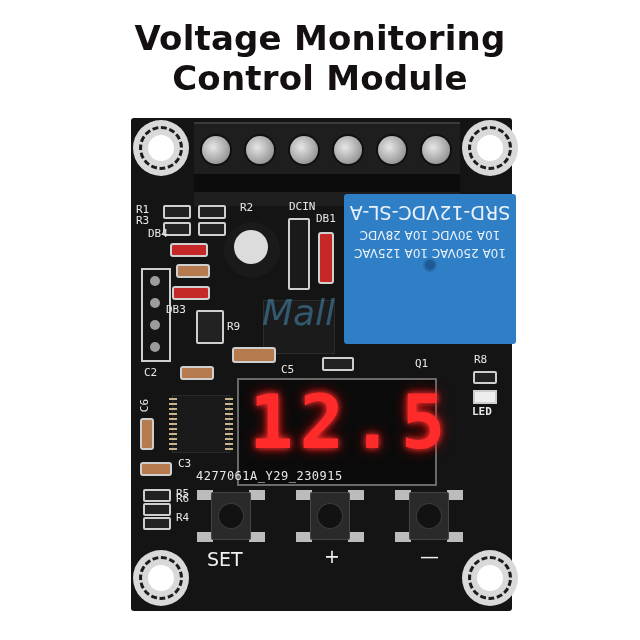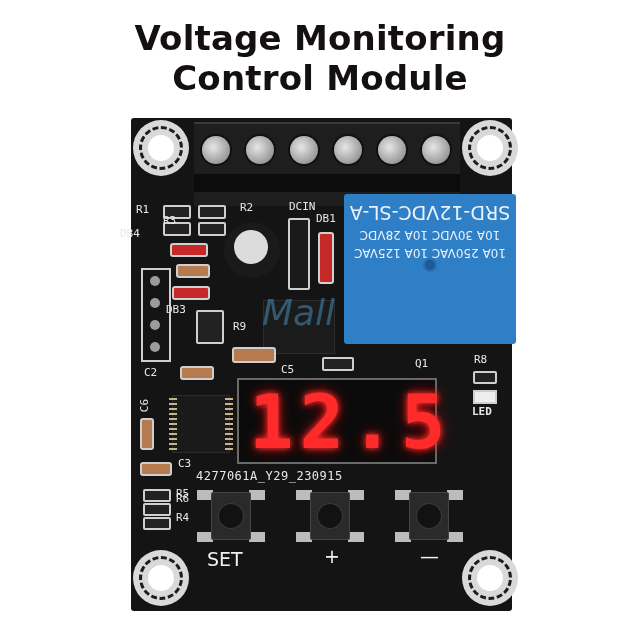--- a/index.html
+++ b/index.html
@@ -18,21 +18,21 @@
   .mount .hole { position:absolute; left:15px; top:15px; width:26px; height:26px; border-radius:50%; background:#ffffff; }
 
   .terminal { position:absolute; left:194px; top:122px; width:266px; height:82px; background:#1e1e1e; border-top:2px solid #3a3a3a; }
   .term-line { position:absolute; left:0; top:50px; width:266px; height:18px; background:#0c0c0c; }
   .screw { position:absolute; top:12px; width:28px; height:28px; border-radius:50%; background:radial-gradient(circle at 40% 40%, #e6e6e6, #9a9a9a 70%, #555 100%); box-shadow:0 0 0 2px #101010; }
 
   .relay { position:absolute; left:344px; top:194px; width:172px; height:150px; background:#2f7fc6; border-radius:3px; }
   .relay-text { position:absolute; left:0; width:172px; text-align:center; color:#e9f1fb; font-family:"DejaVu Sans", sans-serif; transform:rotate(180deg); white-space:nowrap; }
   .relay-dot { position:absolute; left:81px; top:66px; width:10px; height:10px; border-radius:50%; background:#1e5a95; box-shadow:0 0 0 2px #2a6fb0; }
 
-  .display { position:absolute; left:237px; top:378px; width:200px; height:86px; background:#0b0b0b; border:2px solid #6a6a6a; box-sizing:border-box; }
+  .display { position:absolute; left:237px; top:378px; width:200px; height:108px; background:#0b0b0b; border:2px solid #6a6a6a; box-sizing:border-box; }
   .digits { position:absolute; left:10px; top:4px; font-family:"DejaVu Sans Mono", monospace; font-size:74px; font-weight:bold; color:#ff2a2a; letter-spacing:6px; line-height:76px;
     text-shadow:0 0 6px #ff3b3b, 0 0 14px #c00000; }
 
   .btn { position:absolute; width:60px; height:56px; }
   .btn .pad { position:absolute; width:16px; height:10px; background:#bcbcbc; }
   .btn .body { position:absolute; left:10px; top:2px; width:40px; height:48px; background:#2a2a2a; border-radius:3px; box-shadow:inset 0 0 0 1px #444; }
   .btn .cap { position:absolute; left:8px; top:12px; width:24px; height:24px; border-radius:50%; background:#121212; box-shadow:0 0 0 1px #3a3a3a; }
 
   .chip { position:absolute; left:172px; top:395px; width:56px; height:56px; background:#1a1a1a; border:1px solid #2b2b2b; }
   .pins { position:absolute; width:8px; top:2px; height:52px; background:repeating-linear-gradient(#c8b48c 0 2px, transparent 2px 5px); }
@@ -121,27 +121,27 @@
 <div class="res" style="left:473px;top:371px;width:20px;height:9px;"></div>
 <div class="led"></div>
 
 <div class="display">
   <div class="digits">12.5</div>
 </div>
 
 <div class="watermark">Mall</div>
 
 <span class="silk" style="left:136px;top:204px;">R1</span>
-<span class="silk" style="left:136px;top:215px;margin-left:27px;">R3</span>
-<span class="silk" style="left:120px;top:228px;">DB4</span>
+<span class="silk" style="left:136px;top:215px;">R3</span>
+<span class="silk" style="left:148px;top:228px;">DB4</span>
 <span class="silk" style="left:240px;top:202px;">R2</span>
 <span class="silk" style="left:289px;top:201px;">DCIN</span>
 <span class="silk" style="left:316px;top:213px;">DB1</span>
 <span class="silk" style="left:166px;top:304px;">DB3</span>
-<span class="silk" style="left:233px;top:321px;">R9</span>
+<span class="silk" style="left:227px;top:321px;">R9</span>
 <span class="silk" style="left:281px;top:364px;">C5</span>
 <span class="silk" style="left:415px;top:358px;">Q1</span>
 <span class="silk" style="left:474px;top:354px;">R8</span>
 <span class="silk" style="left:472px;top:406px;font-weight:bold;">LED</span>
 <span class="silk" style="left:144px;top:367px;">C2</span>
 <span class="silk" style="left:138px;top:400px;transform:rotate(-90deg);">C6</span>
 <span class="silk" style="left:178px;top:458px;">C3</span>
 <span class="silk" style="left:176px;top:488px;">R5</span>
 <span class="silk" style="left:176px;top:493px;">R6</span>
 <span class="silk" style="left:176px;top:512px;">R4</span>

